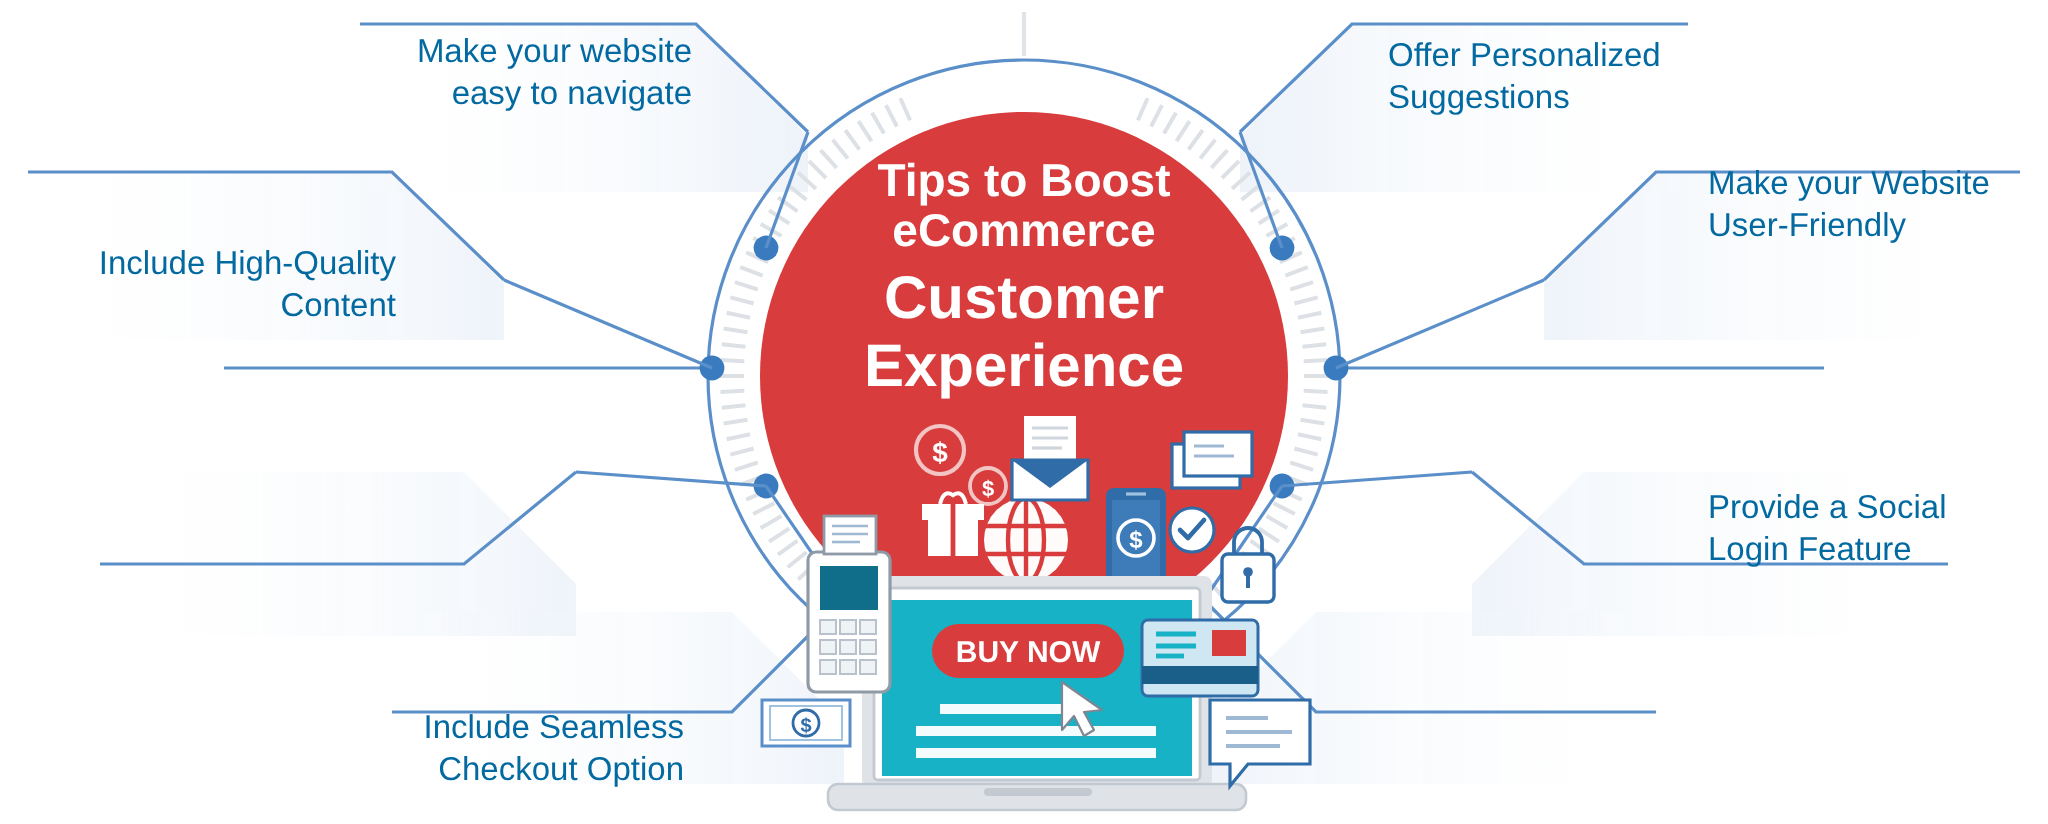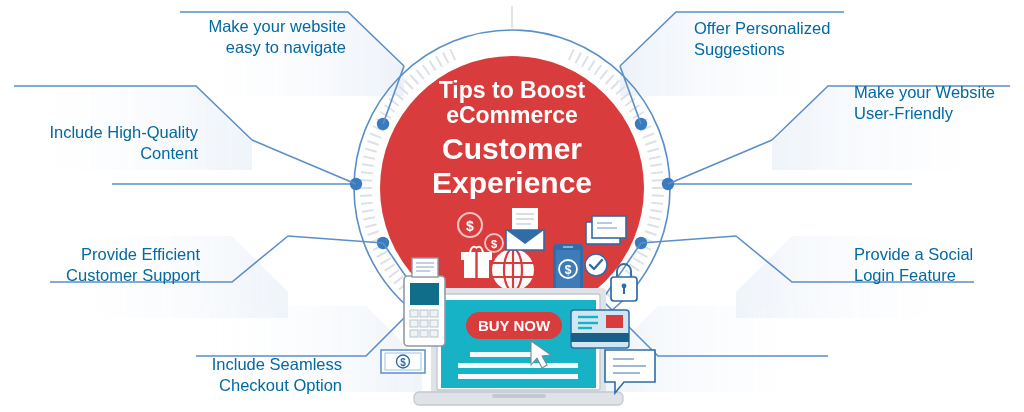--- a/index.html
+++ b/index.html
@@ -363,22 +363,20 @@
     <text id="ctaText" x="514" y="331" font-size="15" font-weight="bold" fill="#ffffff" text-anchor="middle" font-family="Liberation Sans, sans-serif">BUY NOW</text>
   </svg>
   </div>
 
   <div class="label leftalign" style="left:196px;top:16px;width:150px;">Make your website
 easy to navigate</div>
 
   <div class="label leftalign" style="left:28px;top:82px;width:170px;margin-top:40px;">Include High-Quality
 Content</div>
 
-  <div class="label leftalign" style="left:48px;top:244px;width:152px;">Provide Efficient
-Customer Support</div>
 
   <div class="label leftalign" style="left:194px;top:306px;width:148px;margin-top:48px;">Include Seamless
 Checkout Option</div>
 
   <div class="label right" style="left:694px;top:18px;width:180px;">Offer Personalized
 Suggestions</div>
 
   <div class="label right" style="left:854px;top:82px;width:180px;">Make your Website
 User-Friendly</div>
 

